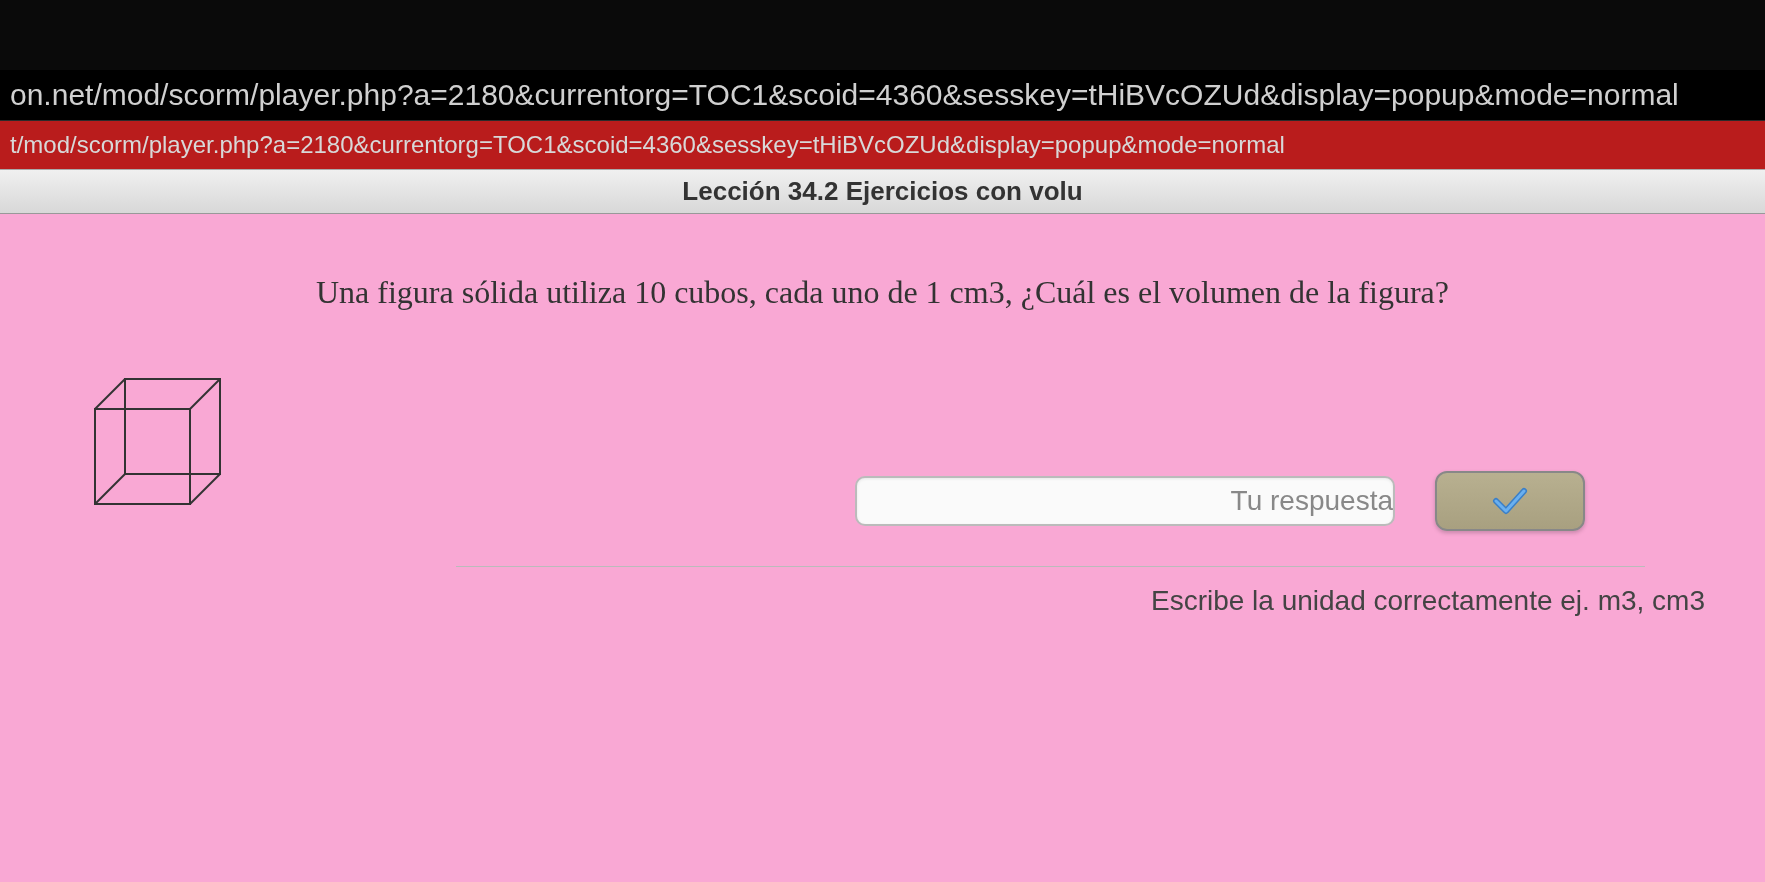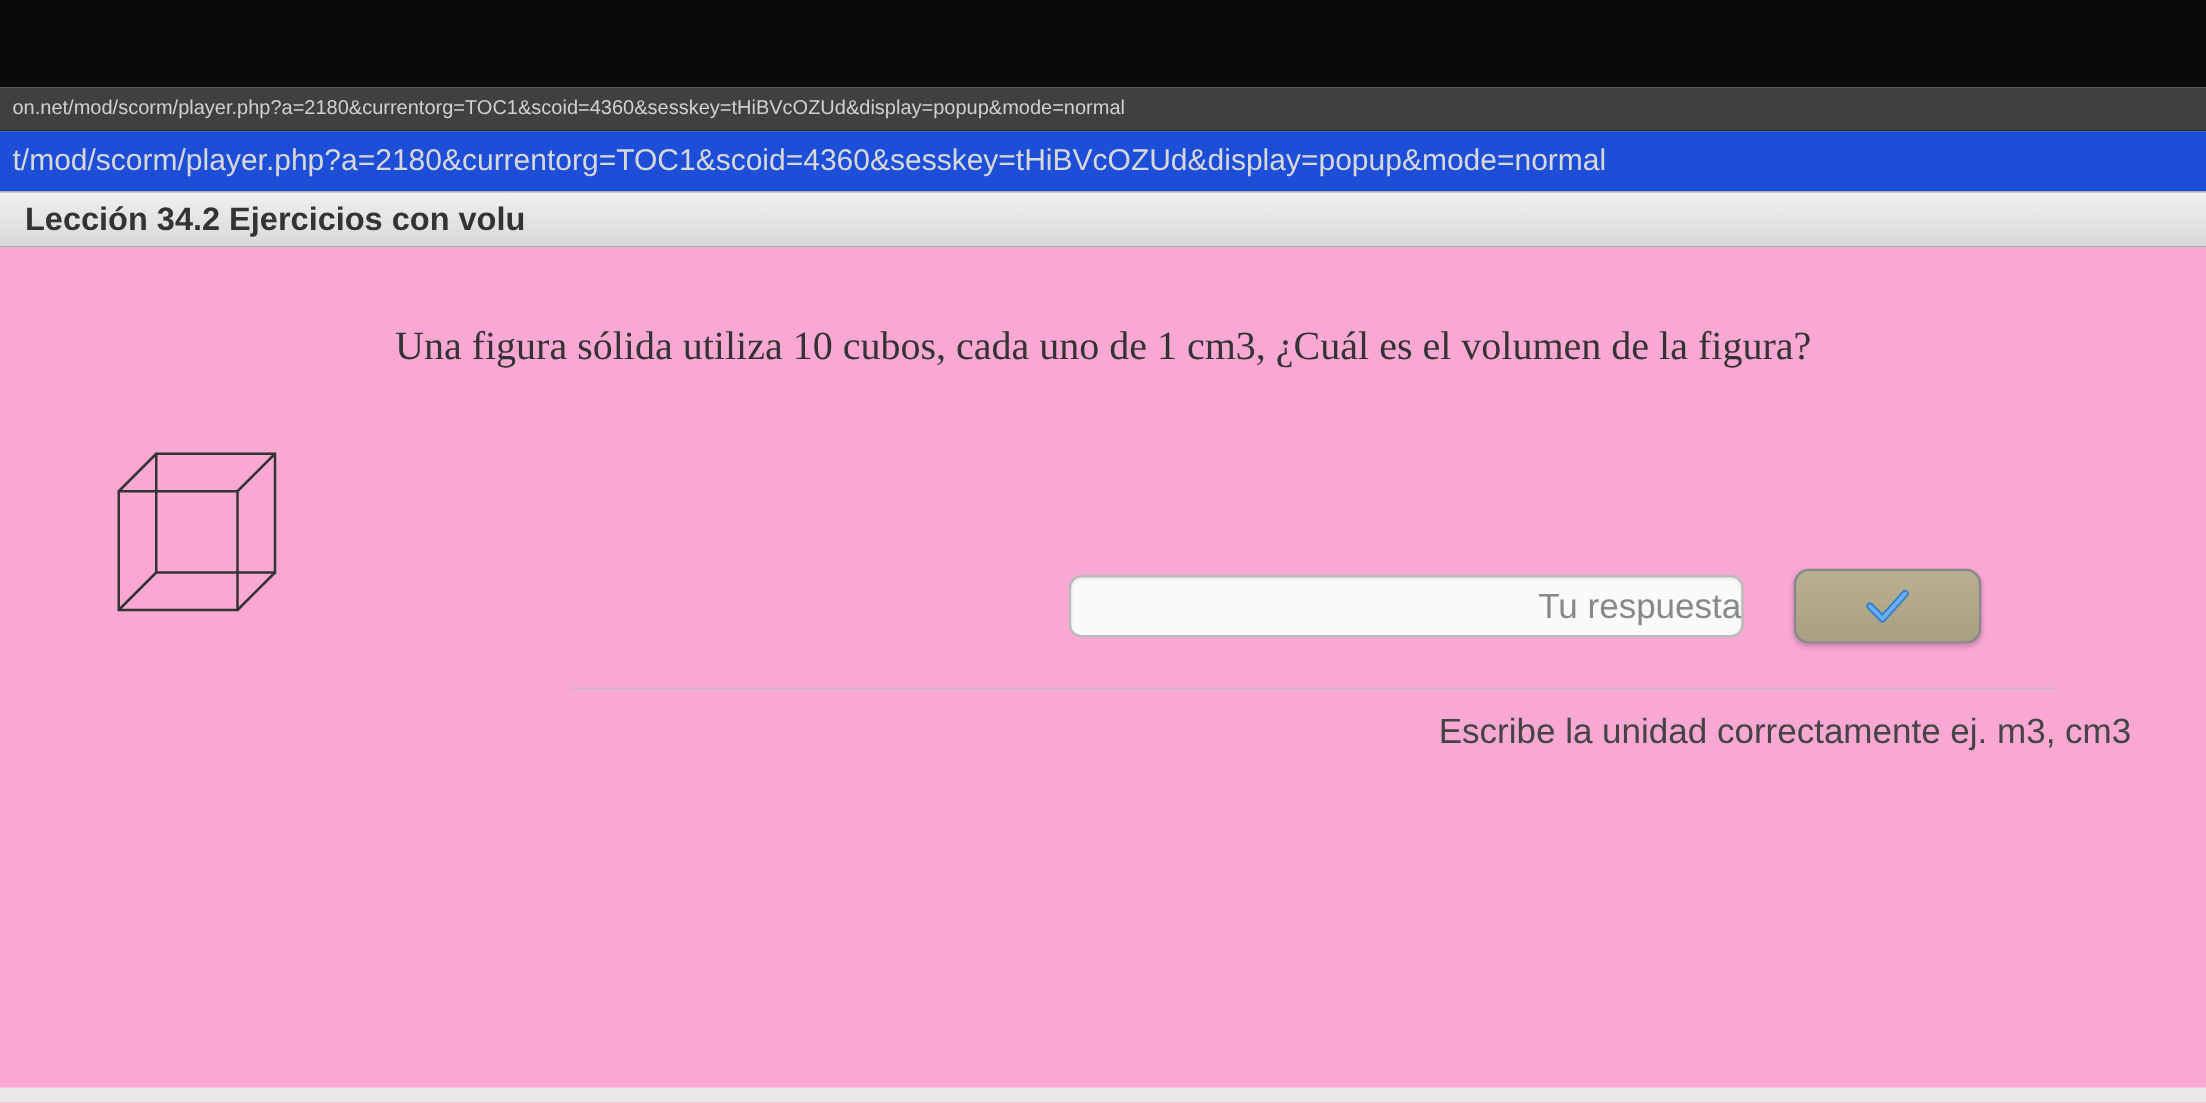--- a/index.html
+++ b/index.html
@@ -13,40 +13,40 @@
       width: 1765px;
       height: 882px;
       overflow: hidden;
     }
     .top-black {
       background: #0a0a0a;
       height: 70px;
       width: 100%;
     }
     .url-bar-1 {
-      background: #404040;
+      background: #000000;
       color: #d0d0d0;
       padding: 8px 10px;
-      font-size: 16px;
+      font-size: 30px;
       font-family: Arial, sans-serif;
       border-bottom: 1px solid #2a2a2a;
     }
     .url-bar-2 {
-      background: #1d4ed8;
+      background: #b91c1c;
       color: #d8d8d8;
       padding: 10px 10px;
       font-size: 24px;
       font-family: Arial, sans-serif;
     }
     .lesson-header {
       background: linear-gradient(to bottom, #f0f0f0, #d8d8d8);
       border-top: 1px solid #aaa;
       border-bottom: 1px solid #999;
       padding: 6px 20px;
-      text-align: left;
+      text-align: center;
       color: #333;
       font-size: 26px;
       font-weight: bold;
       font-family: "Trebuchet MS", Arial, sans-serif;
     }
     .content-area {
       background: #f9a8d4;
       padding: 40px 60px 40px 116px;
       position: relative;
       height: calc(100% - 210px);

